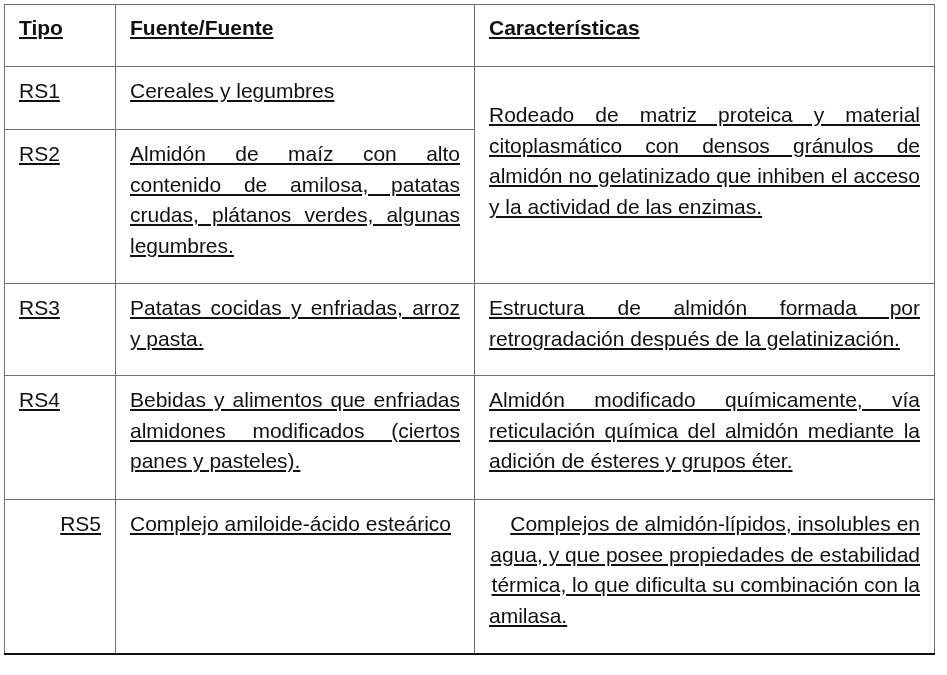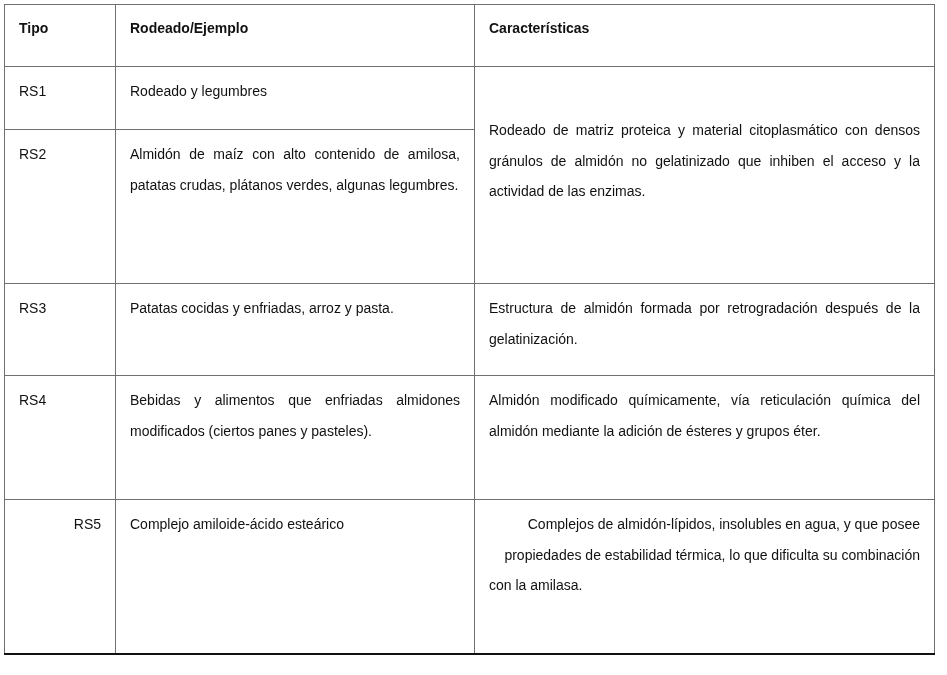--- a/index.html
+++ b/index.html
@@ -24,24 +24,25 @@
       table-layout: fixed;
       width: 930px;
     }
     col.c1 { width: 111px; }
     col.c2 { width: 359px; }
     col.c3 { width: 460px; }
     td, th {
       border: 1.5px solid #6f6f6f;
       vertical-align: top;
       padding: 0 14px 0 14px;
-      font-size: 14px;
+      font-size: 21px;
       line-height: 30.5px;
       text-align: justify;
       font-weight: normal;
+      text-decoration: underline;
     }
     th {
       font-weight: bold;
       text-align: left;
       padding-top: 8px;
       height: 62px;
       box-sizing: border-box;
     }
     td { padding-top: 9px; }
     td.type-cell { text-align: left; }
@@ -68,28 +69,28 @@
 <div class="wrap">
   <table>
     <colgroup>
       <col class="c1">
         <col class="c2">
         <col class="c3">
     </colgroup>
     <thead>
       <tr>
         <th>Tipo</th>
-        <th>Rodeado/Ejemplo</th>
+        <th>Fuente/Fuente</th>
         <th>Características</th>
       </tr>
     </thead>
     <tbody>
       <tr class="row-rs1">
         <td class="type-cell">RS1</td>
-        <td class="just-last">Rodeado y legumbres</td>
+        <td class="just-last">Cereales y legumbres</td>
         <td rowspan="2" class="merged just-last">Rodeado de matriz proteica y material citoplasmático con densos gránulos de almidón no gelatinizado que inhiben el acceso y la actividad de las enzimas.</td>
       </tr>
       <tr class="row-rs2">
         <td class="type-cell">RS2</td>
         <td class="just-last">Almidón de maíz con alto contenido de amilosa, patatas crudas, plátanos verdes, algunas legumbres.</td>
       </tr>
       <tr class="row-rs3">
         <td class="type-cell">RS3</td>
         <td class="just-last">Patatas cocidas y enfriadas, arroz y pasta.</td>
         <td class="just-last">Estructura de almidón formada por retrogradación después de la gelatinización.</td>

